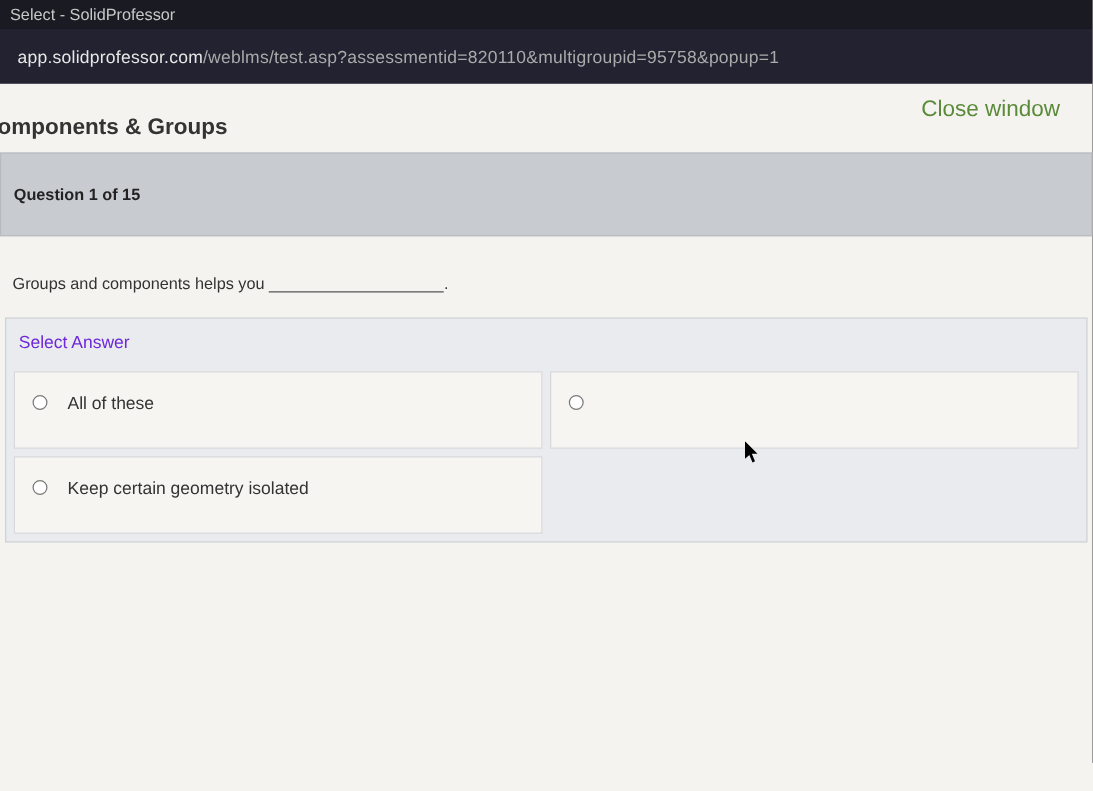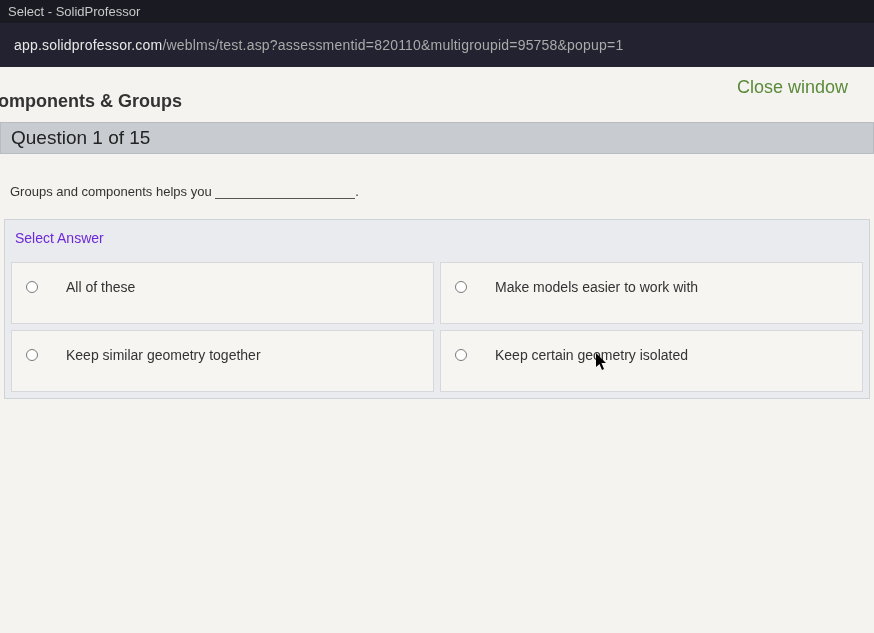--- a/index.html
+++ b/index.html
@@ -40,23 +40,23 @@
     }
     .page-title {
       font-size: 18px;
       font-weight: bold;
       color: #333;
       padding: 18px 0 10px 0;
       margin-left: -2px;
     }
     .question-header {
       background: #c8ccd0;
-      padding: 4px 10px;
-      font-size: 19px;
-      font-weight: normal;
+      padding: 25px 10px;
+      font-size: 13px;
+      font-weight: bold;
       color: #222;
       border: 1px solid #b8bcc0;
     }
     .question-text {
       padding: 30px 10px 20px 10px;
       font-size: 13px;
       color: #333;
     }
     .blank {
       display: inline-block;
@@ -81,21 +81,21 @@
       grid-template-columns: 1fr 1fr;
       gap: 6px;
       padding: 6px;
     }
     .answer-option {
       background: #f6f5f2;
       border: 1px solid #d6d8dc;
       padding: 16px 14px 28px 14px;
       display: flex;
       align-items: flex-start;
-      gap: 28px;
+      gap: 16px;
       cursor: pointer;
       min-height: 58px;
     }
     .radio {
       width: 12px;
       height: 12px;
       border: 1.5px solid #7a7a7a;
       border-radius: 50%;
       flex-shrink: 0;
       margin-top: 2px;
@@ -141,27 +141,22 @@
     <div class="select-header">Select Answer</div>
     <div class="answer-grid">
 
       <div class="answer-option">
         <div class="radio"></div>
         <div class="answer-label">All of these</div>
       </div>
 
       <div class="answer-option">
         <div class="radio"></div>
-        <div class="answer-label">Make models easier to work with</div>
       </div>
 
-      <div class="answer-option">
-        <div class="radio"></div>
-        <div class="answer-label">Keep similar geometry together</div>
-      </div>
 
       <div class="answer-option">
         <div class="radio"></div>
         <div class="answer-label">Keep certain geometry isolated</div>
       </div>
 
     </div>
   </div>
 
   <svg class="cursor" viewBox="0 0 12 18">

